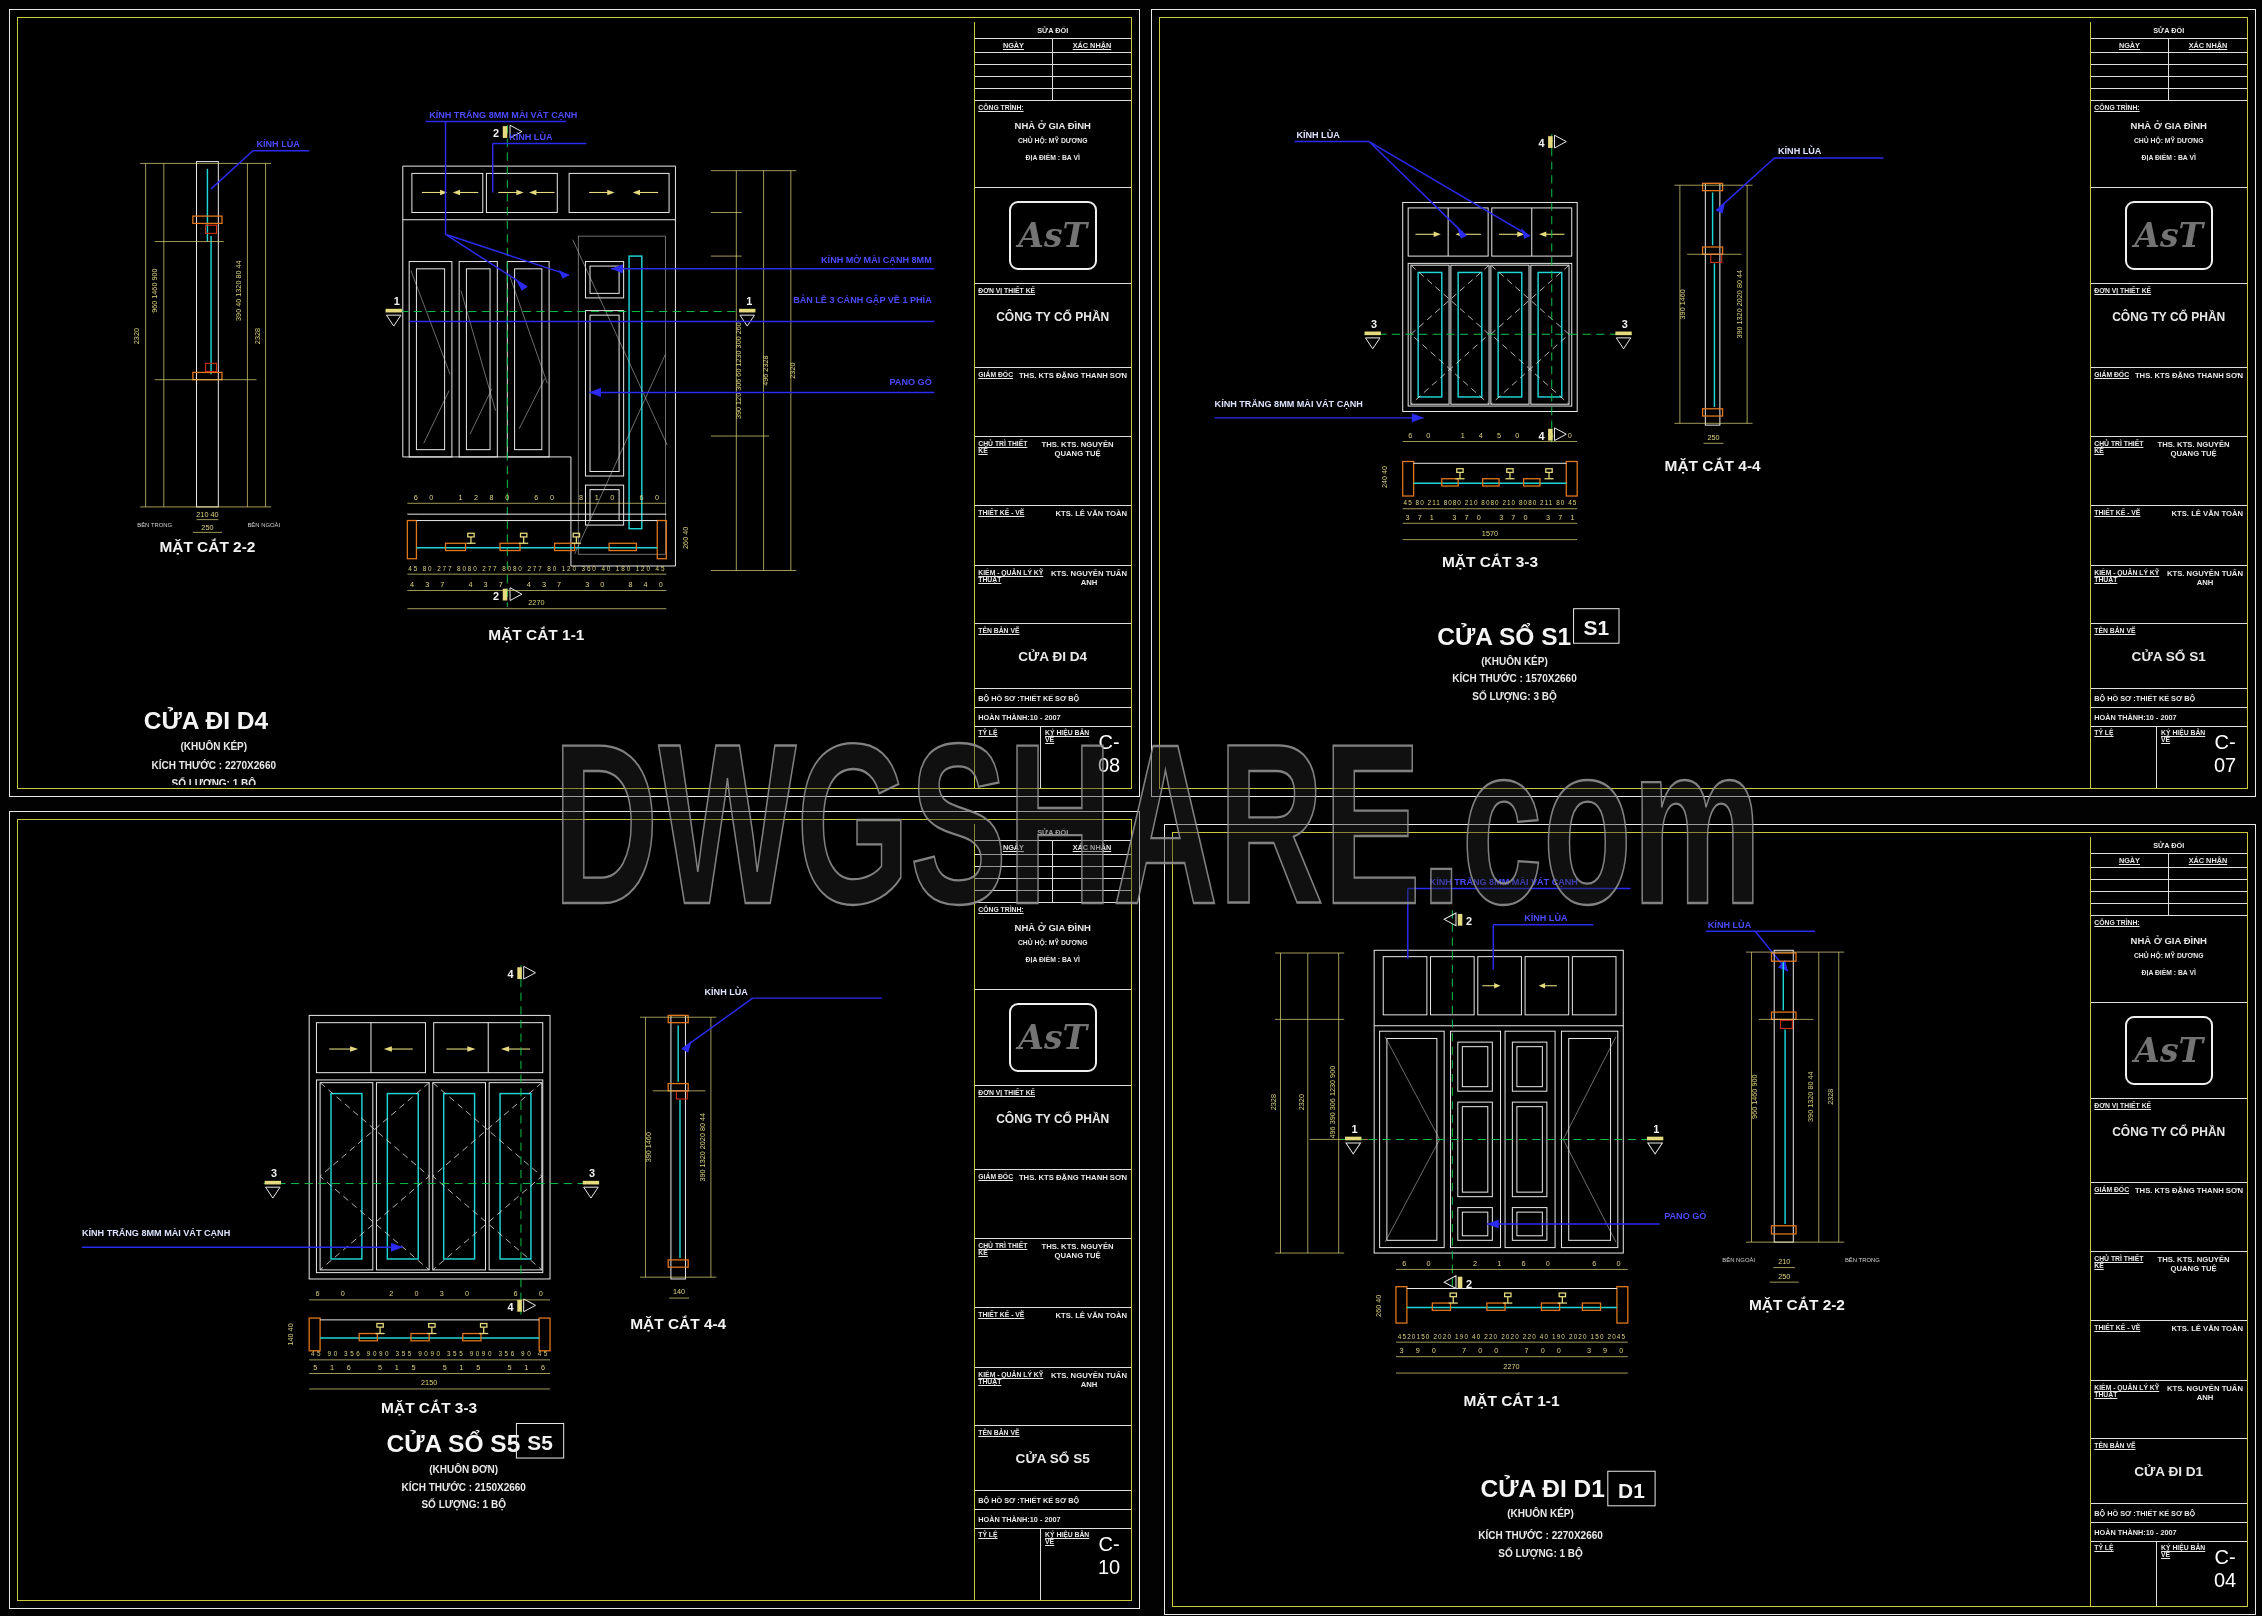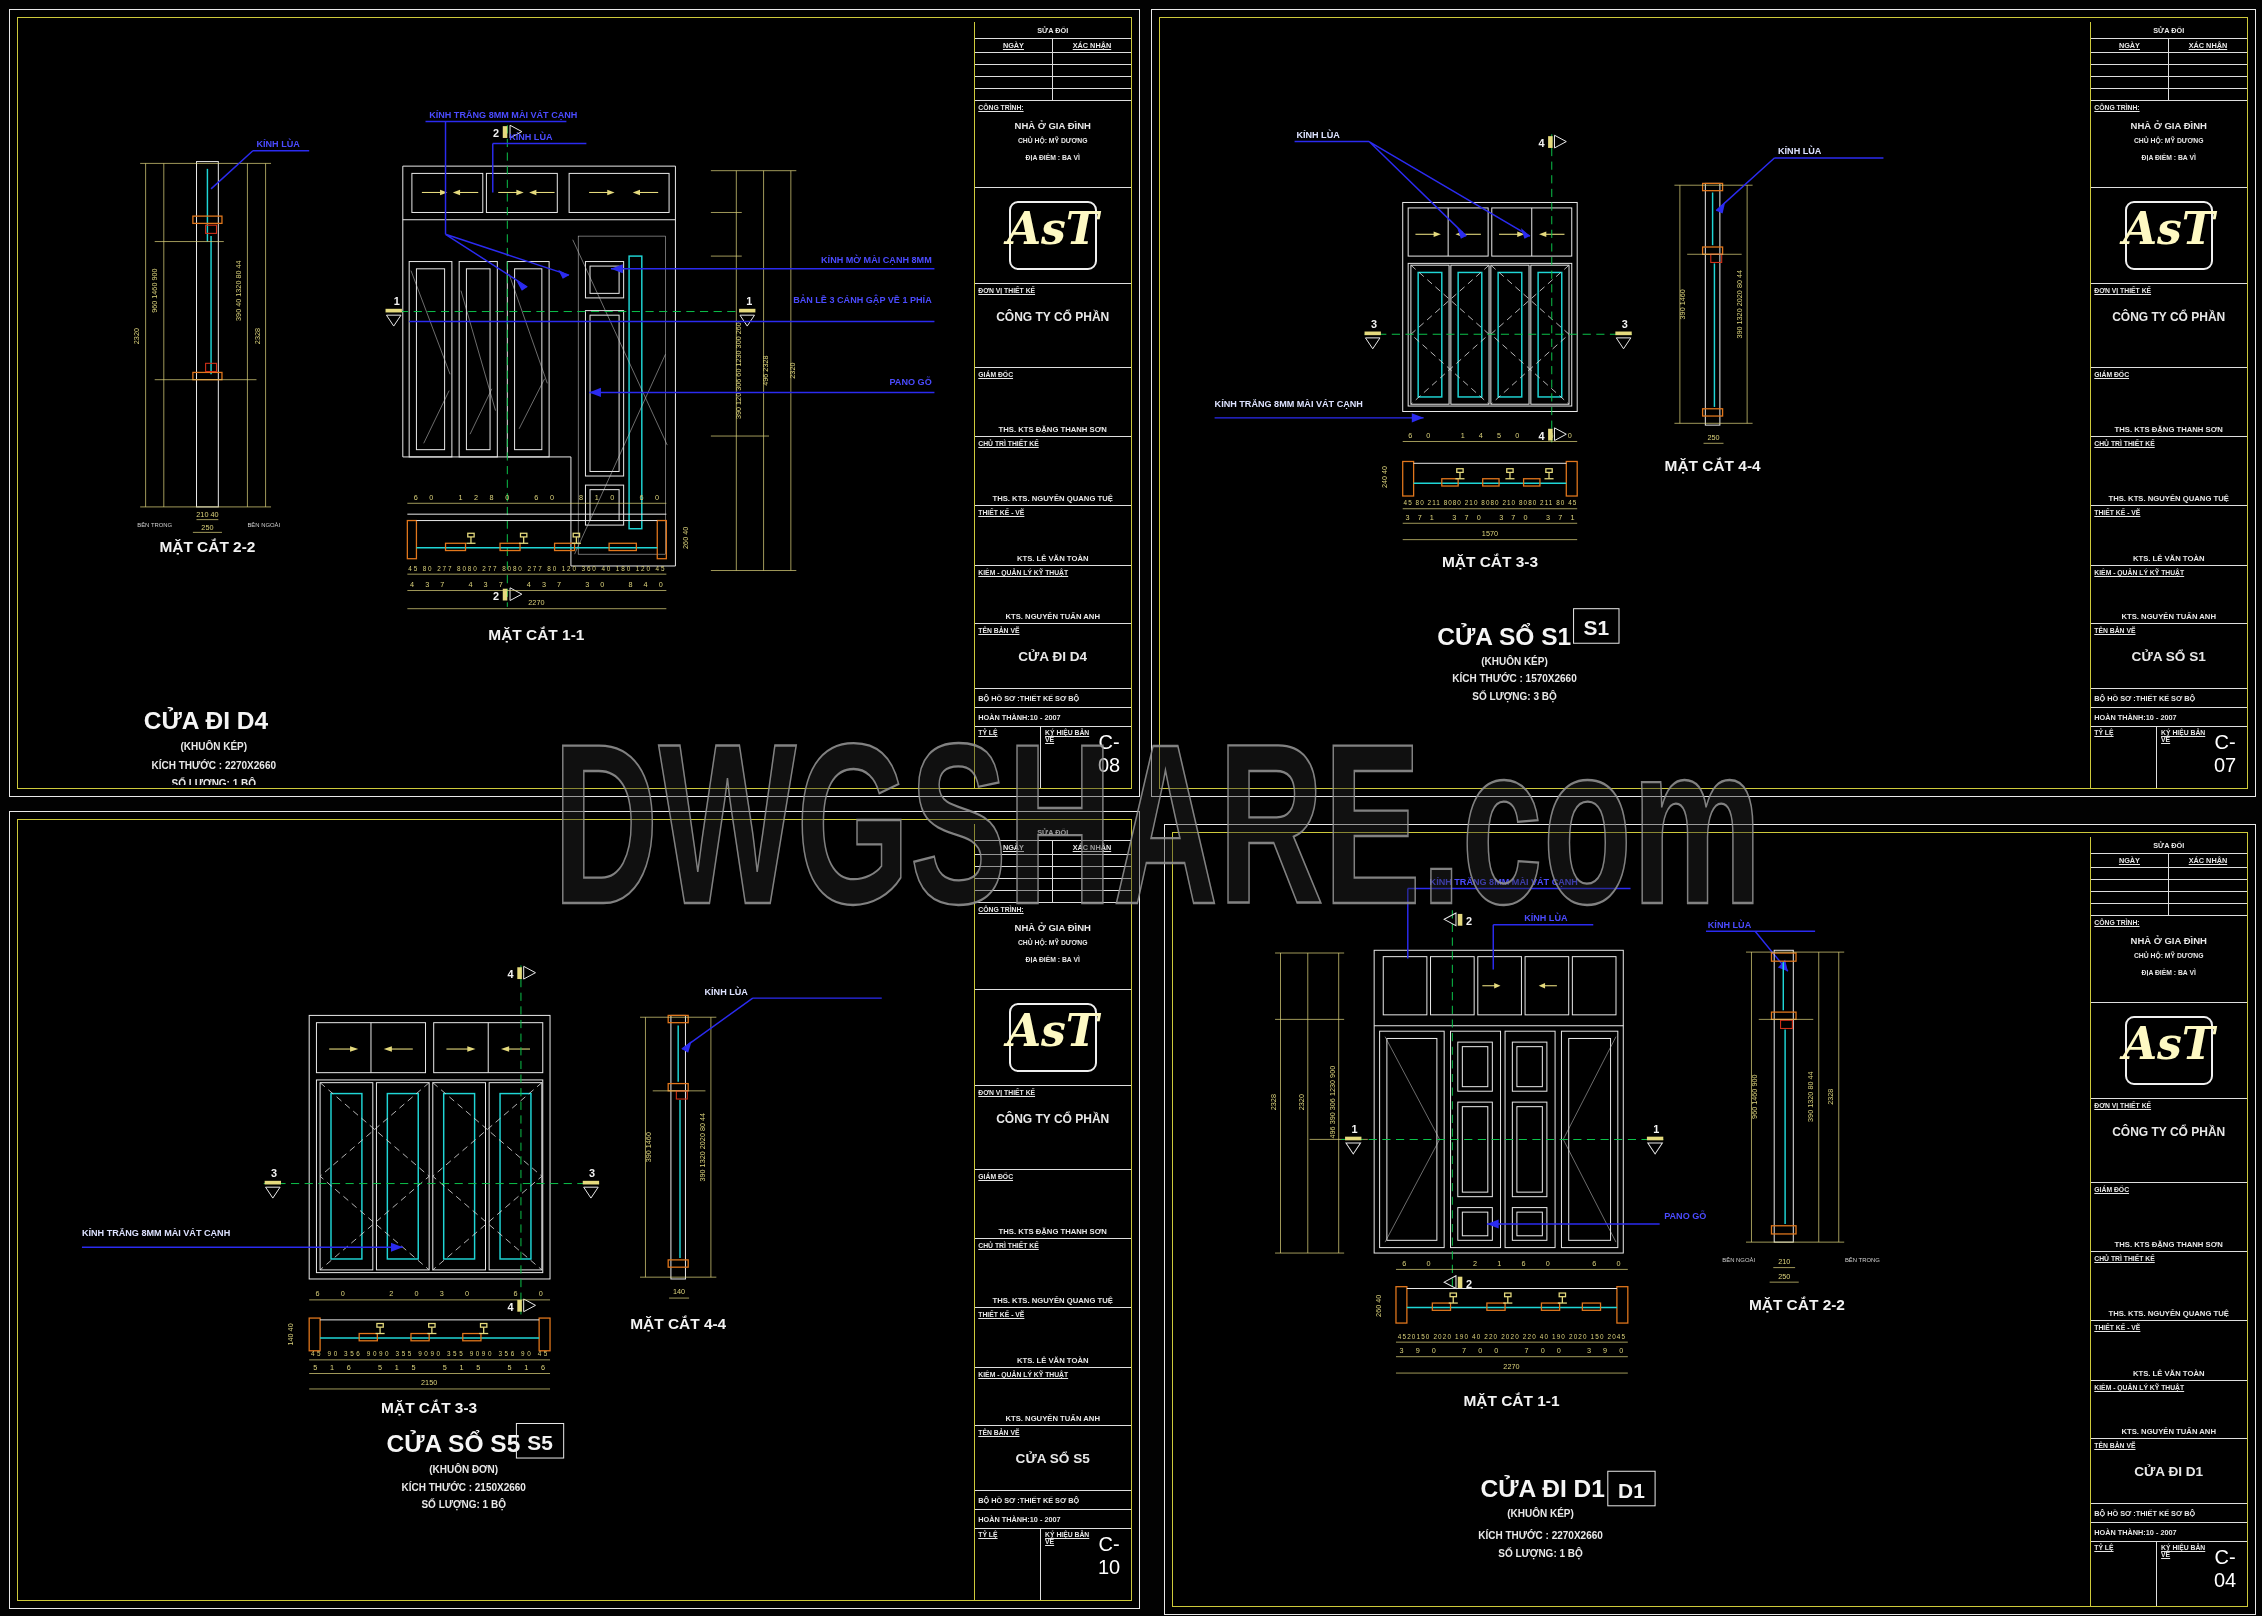--- a/index.html
+++ b/index.html
@@ -20,27 +20,27 @@
   .tb-rev-row div{flex:1;}
   .tb-rev-row div:first-child{border-right:0.9px solid #dedede;}
   .tb-rev-row:last-child{border-bottom:none;}
   .tb-sec{border-bottom:0.9px solid #dedede;padding:2.7px 3.6px;box-sizing:border-box;}
   .tb-label{font-size:6.8px;font-weight:bold;text-decoration:underline;}
   .tb-proj{flex:0 0 87px;}
   .tb-proj-name{text-align:center;font-weight:bold;font-size:9.5px;margin-top:9px;}
   .tb-proj-owner{text-align:center;font-size:6.8px;font-weight:bold;margin-top:6.4px;}
   .tb-proj-loc{text-align:center;font-size:6.8px;font-weight:bold;margin-top:10px;}
   .tb-logo{flex:0 0 95px;border-bottom:0.9px solid #dedede;display:flex;align-items:center;justify-content:center;}
-  .tb-logo-box{width:84px;height:65px;border:2.7px solid #f0f0f0;border-radius:9px;display:flex;align-items:flex-start;
-               justify-content:center;font-size:44px;font-weight:bold;font-style:italic;
-               font-family:"DejaVu Serif",serif;color:#fef9c3;}
+  .tb-logo-box{width:84px;height:65px;border:2.7px solid #f0f0f0;border-radius:9px;display:flex;align-items:center;
+               justify-content:center;font-size:33px;font-weight:bold;font-style:italic;
+               font-family:"DejaVu Serif",serif;color:#737373;}
   .tb-unit{flex:0 0 84px;}
   .tb-name{font-weight:bold;font-size:7.7px;text-align:center;}
   .tb-unit .tb-name{margin-top:16.4px;font-size:12px;}
-  .tb-person{display:flex;flex-direction:column;justify-content:space-between;}
+  .tb-person{display:flex;flex-direction:row;justify-content:space-between;}
   .tb-p1{flex:0 0 69px;} .tb-p2{flex:0 0 69px;} .tb-p3{flex:0 0 60px;} .tb-p4{flex:0 0 58px;}
   .tb-dnsec{flex:0 0 65px;}
   .tb-dn{text-align:center;font-size:13.6px;font-weight:bold;margin-top:15.5px;}
   .tb-row1{flex:0 0 18px;border-bottom:0.9px solid #dedede;display:flex;align-items:center;padding:0 3.6px;gap:0;font-weight:bold;}
   .tb-bottom{flex:1;display:flex;}
   .tb-scale{flex:1;border-right:0.9px solid #dedede;padding:1.8px 3.6px;}
   .tb-code{flex:1.4;padding:1.8px 3.6px;display:flex;}
   .tb-code-v{font-size:20px;text-align:center;margin-top:1.8px;color:#fff;}
   
   .w{stroke:#e9e9e9;fill:none;stroke-width:1.1;}

